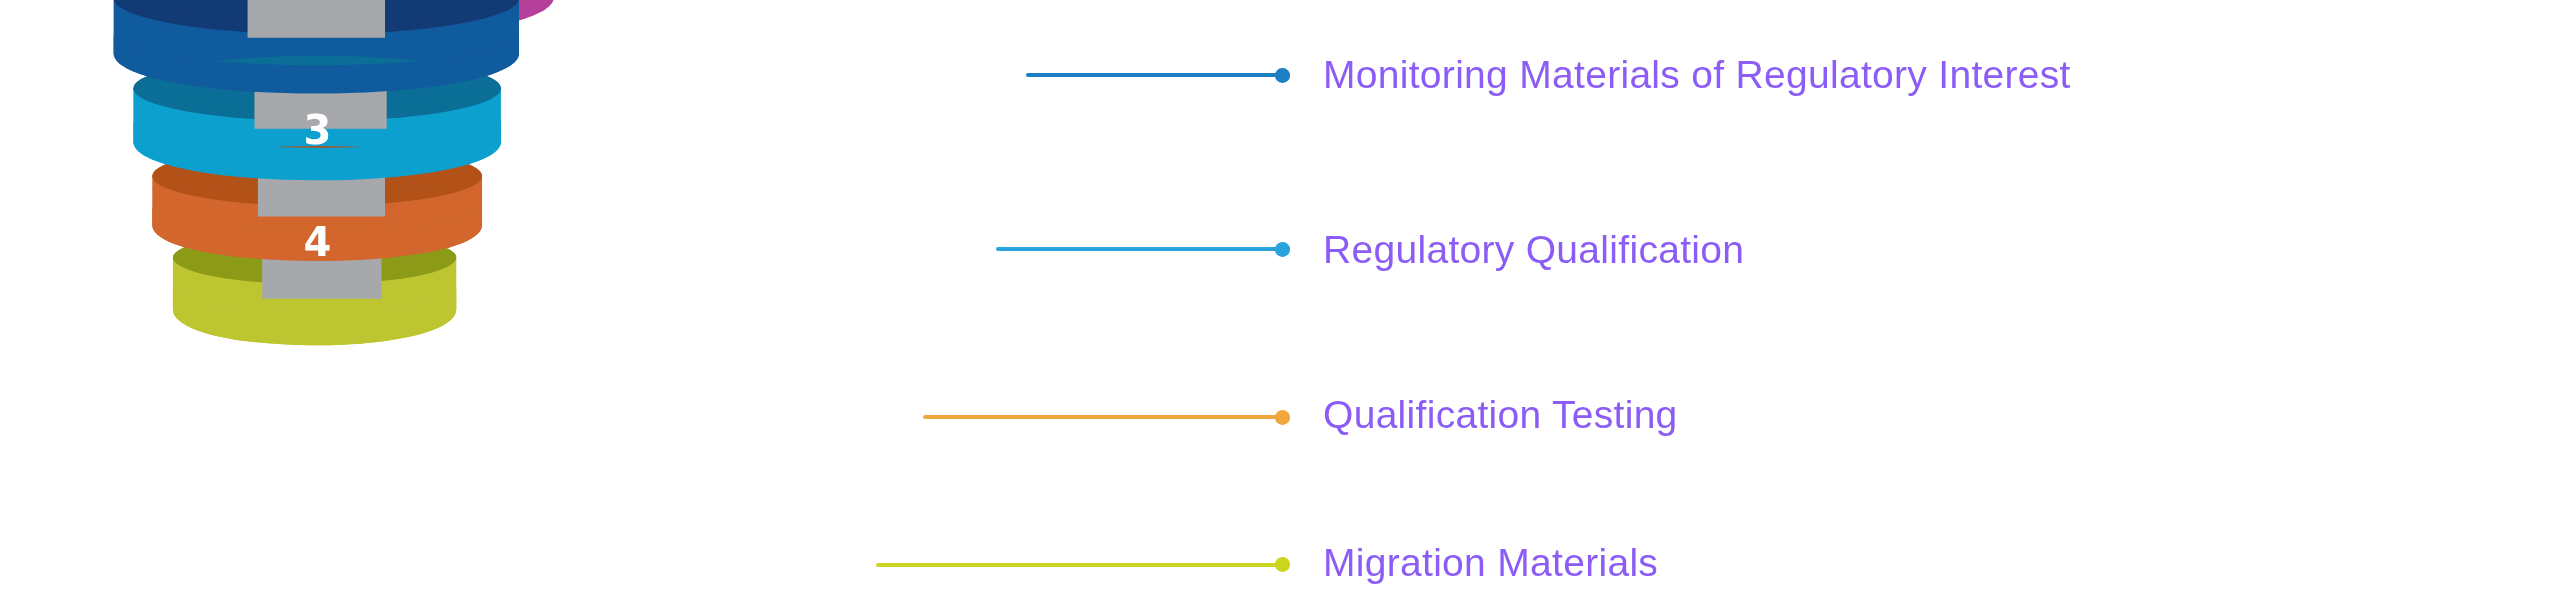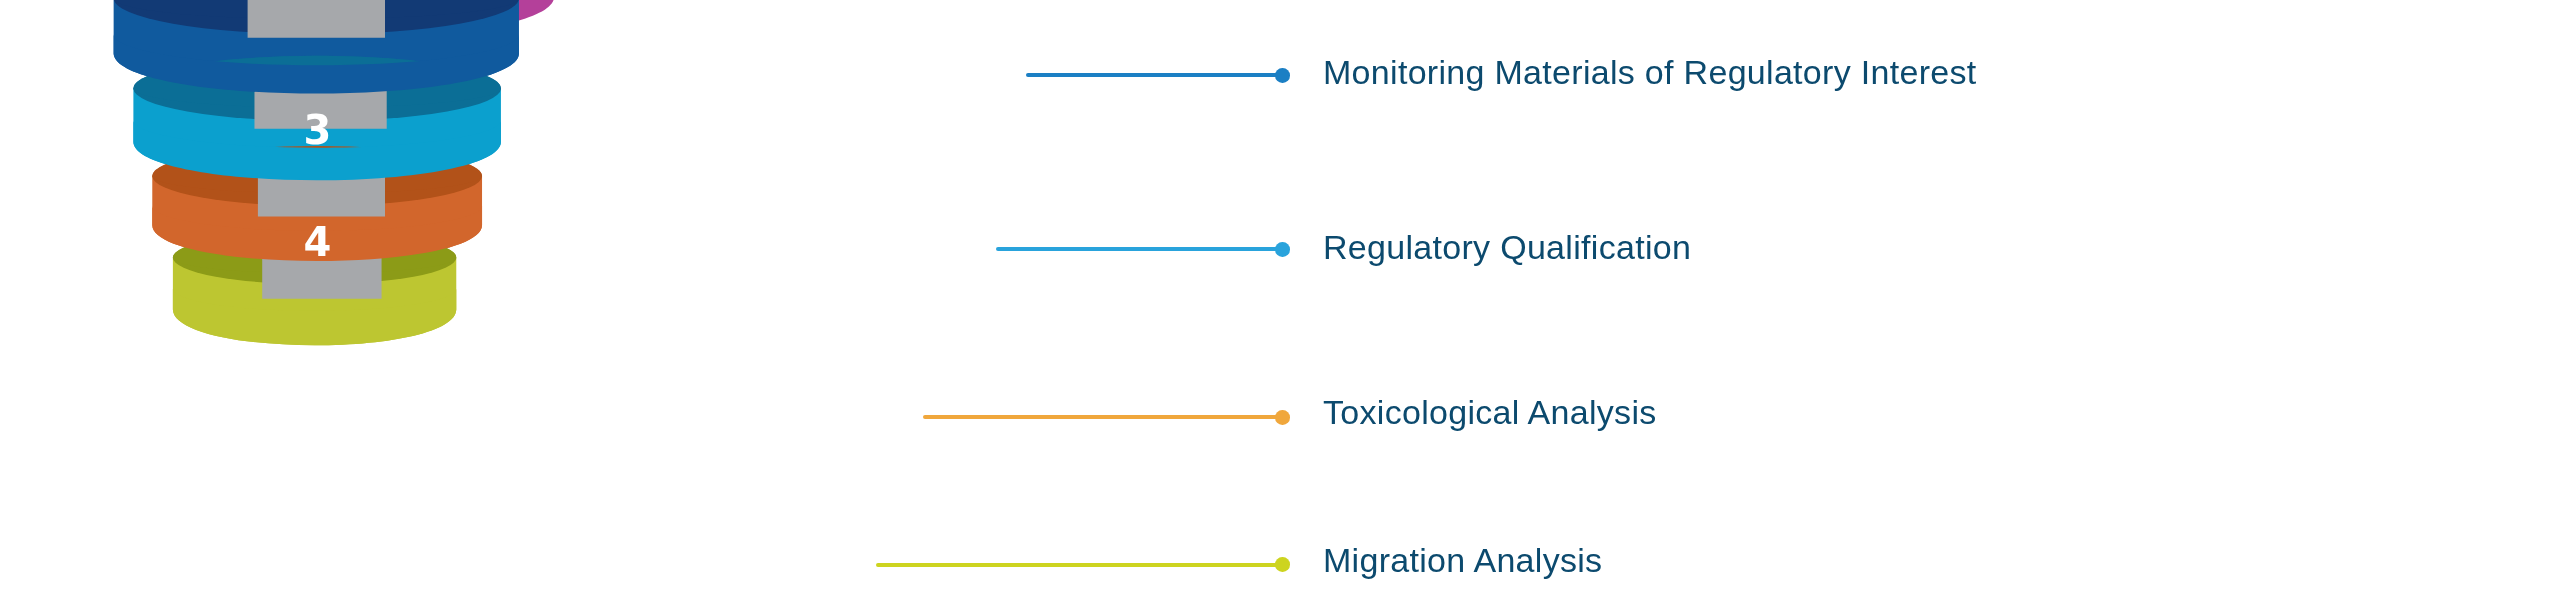--- a/index.html
+++ b/index.html
@@ -53,23 +53,23 @@
     border-radius: 2.6px;
   }
   .callout-dot {
     position: absolute;
     width: 14.6px;
     height: 14.6px;
     border-radius: 50%;
   }
   .callout-label {
     position: absolute;
-    color: #0c4a6e;
+    color: #8b5cf6;
     font-family: "Liberation Sans", sans-serif;
-    font-size: 34px;
+    font-size: 39px;
     font-weight: 400;
     white-space: nowrap;
     letter-spacing: 0.3px;
   }
 </style>
 </head>
 <body>
 
 <div id="stage">
 
@@ -204,23 +204,23 @@
 
   <div class="callout">
     <div class="callout-line" style="left:996px; top:247px; width:288px; background:#29a3dc;"></div>
     <div class="callout-dot" style="left:1275px; top:242px; background:#29a3dc;"></div>
     <div class="callout-label" style="left:1323px; top:228px;">Regulatory Qualification</div>
   </div>
 
   <div class="callout">
     <div class="callout-line" style="left:923px; top:415px; width:361px; background:#f0a73c;"></div>
     <div class="callout-dot" style="left:1275px; top:410px; background:#f0a73c;"></div>
-    <div class="callout-label" style="left:1323px; top:393px;">Toxicological Analysis</div>
+    <div class="callout-label" style="left:1323px; top:393px;">Qualification Testing</div>
   </div>
 
   <div class="callout">
     <div class="callout-line" style="left:876px; top:563px; width:408px; background:#cdd41f;"></div>
     <div class="callout-dot" style="left:1275px; top:557px; background:#cdd41f;"></div>
-    <div class="callout-label" style="left:1323px; top:541px;">Migration Analysis</div>
+    <div class="callout-label" style="left:1323px; top:541px;">Migration Materials</div>
   </div>
 
 </div>
 
 
 </body></html>

